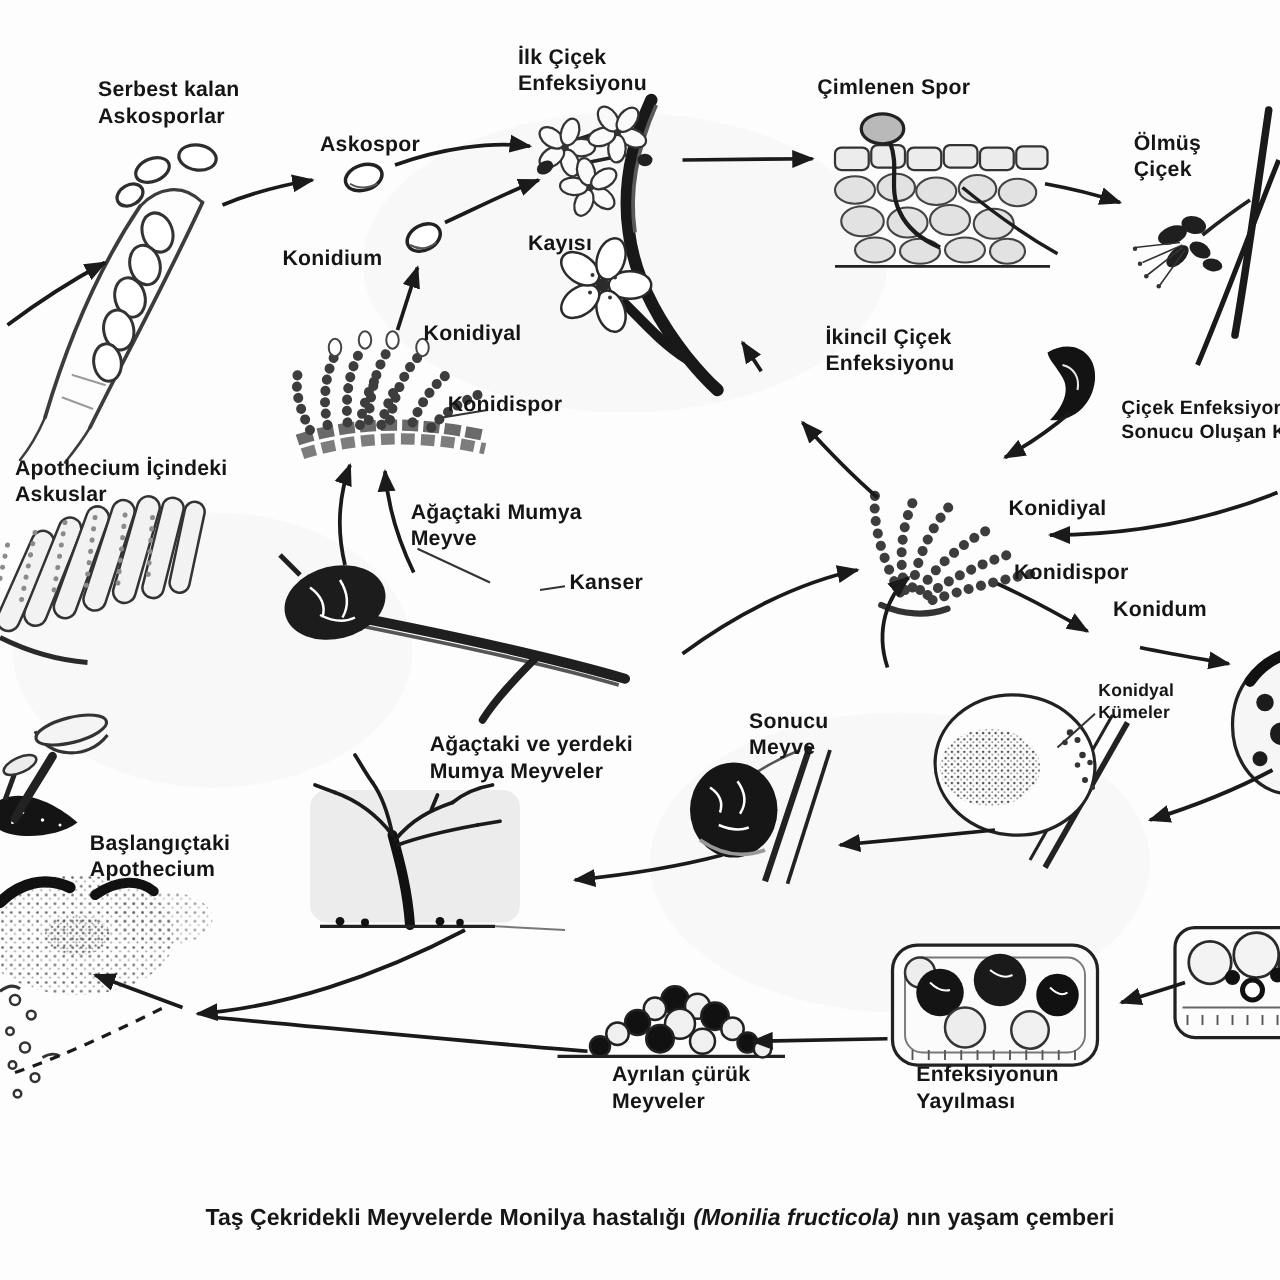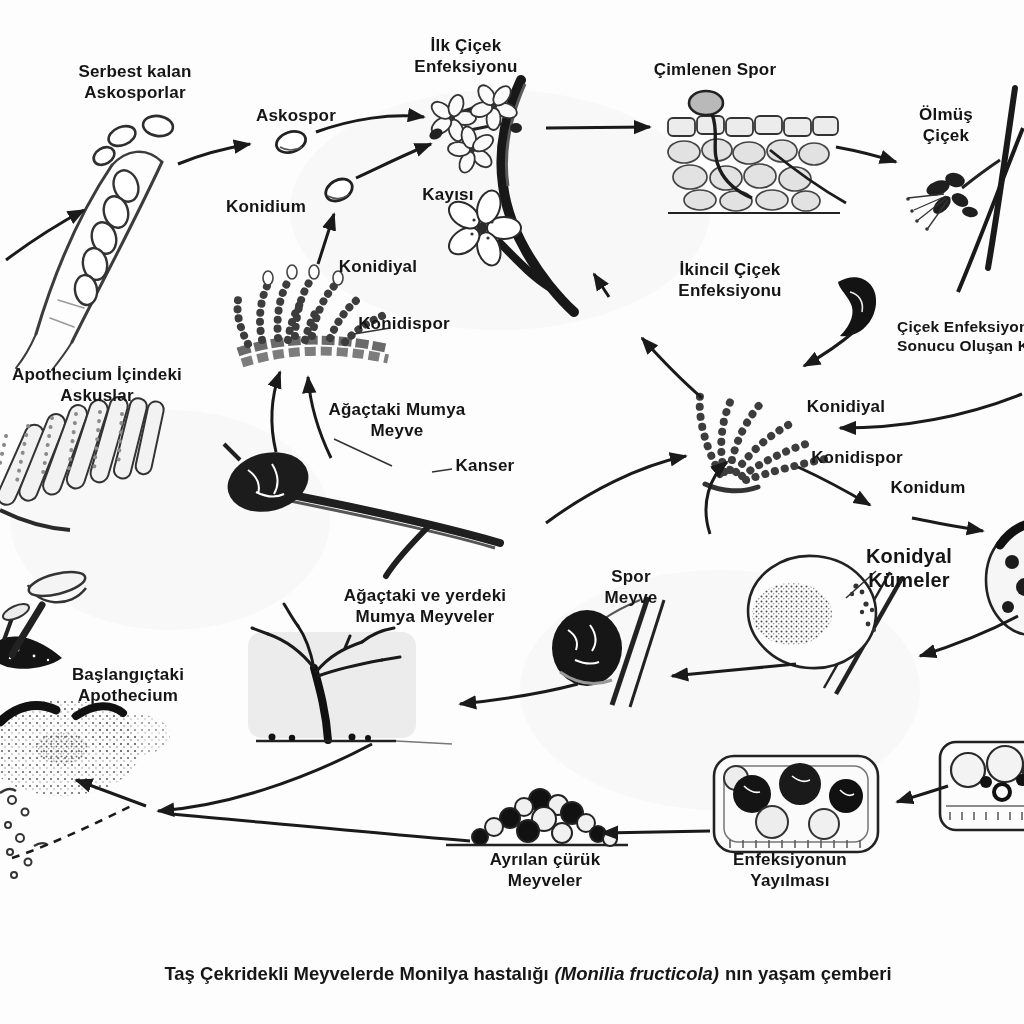--- a/index.html
+++ b/index.html
@@ -10,25 +10,25 @@
   }
   #canvas{position:absolute;left:0;top:0;width:1024px;height:1024px;}
   #art{position:absolute;left:0;top:0;}
   .lbl{
     position:absolute;
     transform:translateX(-50%);
     font-weight:bold;
     font-size:17px;
     line-height:1.22;
     color:#151515;
-    text-align:center;
+    text-align:left;
     white-space:pre-line;
     letter-spacing:.2px;
   }
-  .lbl.small{font-size:20px;}
+  .lbl.small{font-size:14px;}
   .lbl.mid{font-size:15.5px;}
   .lbl.leftalign{transform:none;text-align:left;white-space:pre;}
   #caption{
     position:absolute;left:0;right:0;top:963px;
     text-align:center;color:#161616;
     font-size:18.5px;font-weight:bold;margin-left:32px;
   }
   #caption .sp{margin:0 3px;}
   #caption .it{font-style:italic;font-weight:bold;}
 </style>
@@ -433,30 +433,30 @@
 <div class="lbl" style="left:946px;top:105px">Ölmüş Çiçek</div>
 <div class="lbl" style="left:266px;top:197px">Konidium</div>
 <div class="lbl" style="left:448px;top:185px">Kayısı</div>
 <div class="lbl" style="left:378px;top:257px">Konidiyal</div>
 <div class="lbl" style="left:404px;top:314px">Konidispor</div>
 <div class="lbl" style="left:97px;top:365px">Apothecium İçindeki
 Askuslar</div>
 <div class="lbl" style="left:397px;top:400px">Ağaçtaki Mumya
 Meyve</div>
 <div class="lbl" style="left:485px;top:456px">Kanser</div>
-<div class="lbl" style="left:730px;top:260px">İkincil Çiçek
+<div class="lbl" style="left:712px;top:260px">İkincil Çiçek
 Enfeksiyonu</div>
 <div class="lbl mid leftalign" style="left:897px;top:318px">Çiçek Enfeksiyonu
 Sonucu Oluşan Kanser</div>
 <div class="lbl" style="left:846px;top:397px">Konidiyal</div>
 <div class="lbl" style="left:857px;top:448px">Konidispor</div>
 <div class="lbl" style="left:928px;top:478px">Konidum</div>
 <div class="lbl small" style="left:909px;top:544px">Konidyal
 Kümeler</div>
-<div class="lbl" style="left:631px;top:567px">Spor
+<div class="lbl" style="left:631px;top:567px">Sonucu
 Meyve</div>
 <div class="lbl" style="left:425px;top:586px">Ağaçtaki ve yerdeki
 Mumya Meyveler</div>
 <div class="lbl" style="left:128px;top:665px">Başlangıçtaki
 Apothecium</div>
 <div class="lbl" style="left:545px;top:850px">Ayrılan çürük
 Meyveler</div>
 <div class="lbl" style="left:790px;top:850px">Enfeksiyonun
 Yayılması</div>
 

